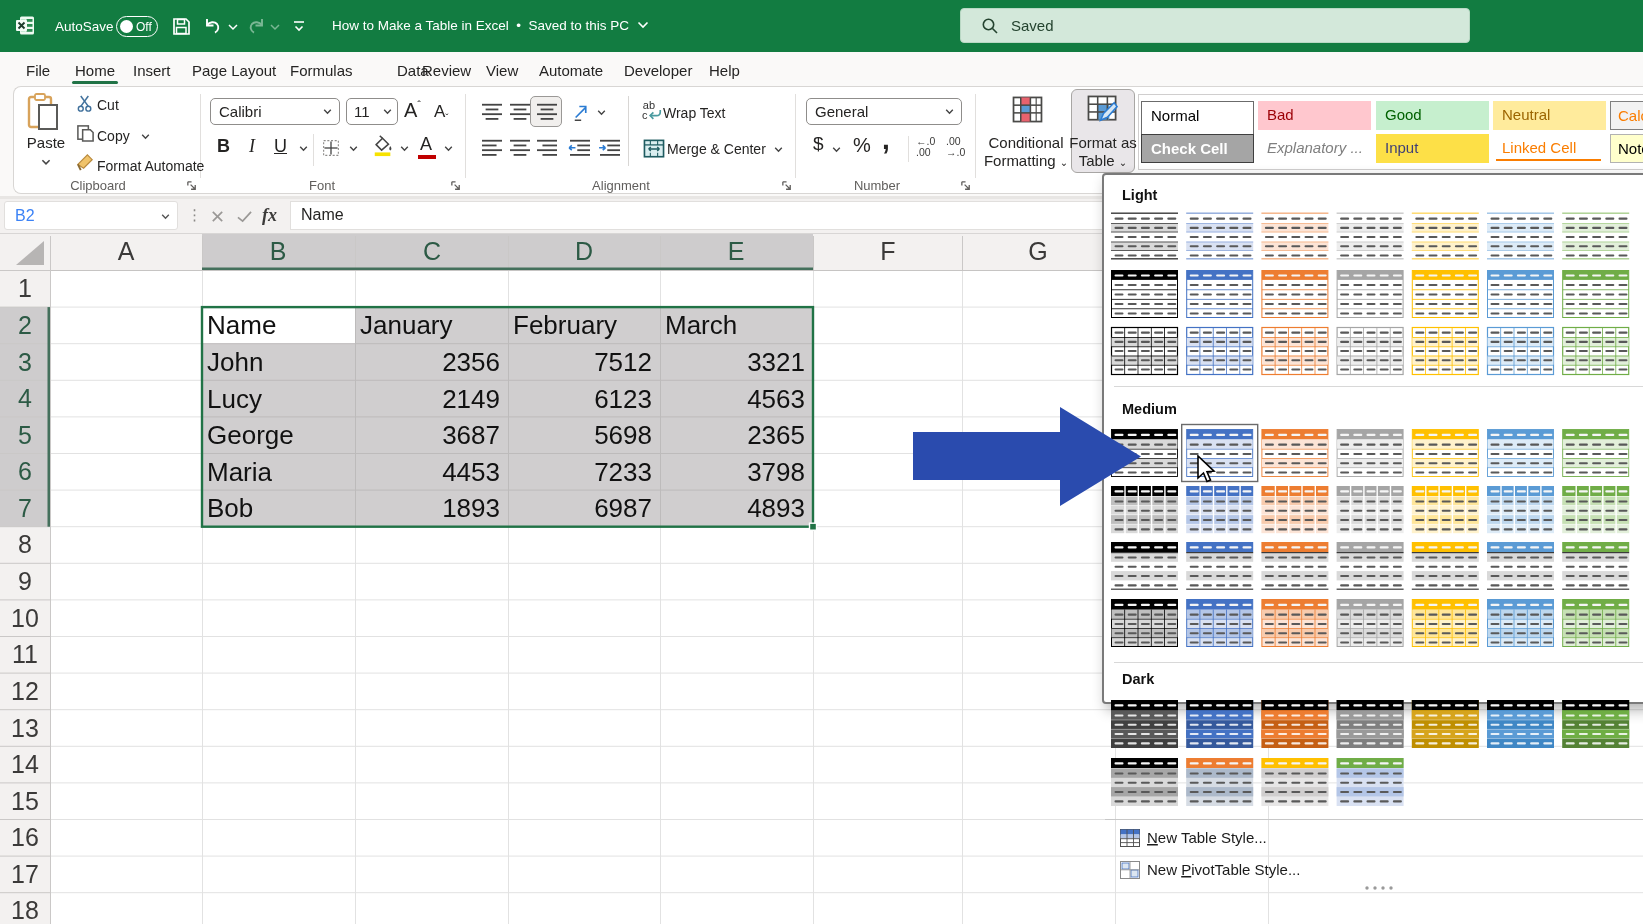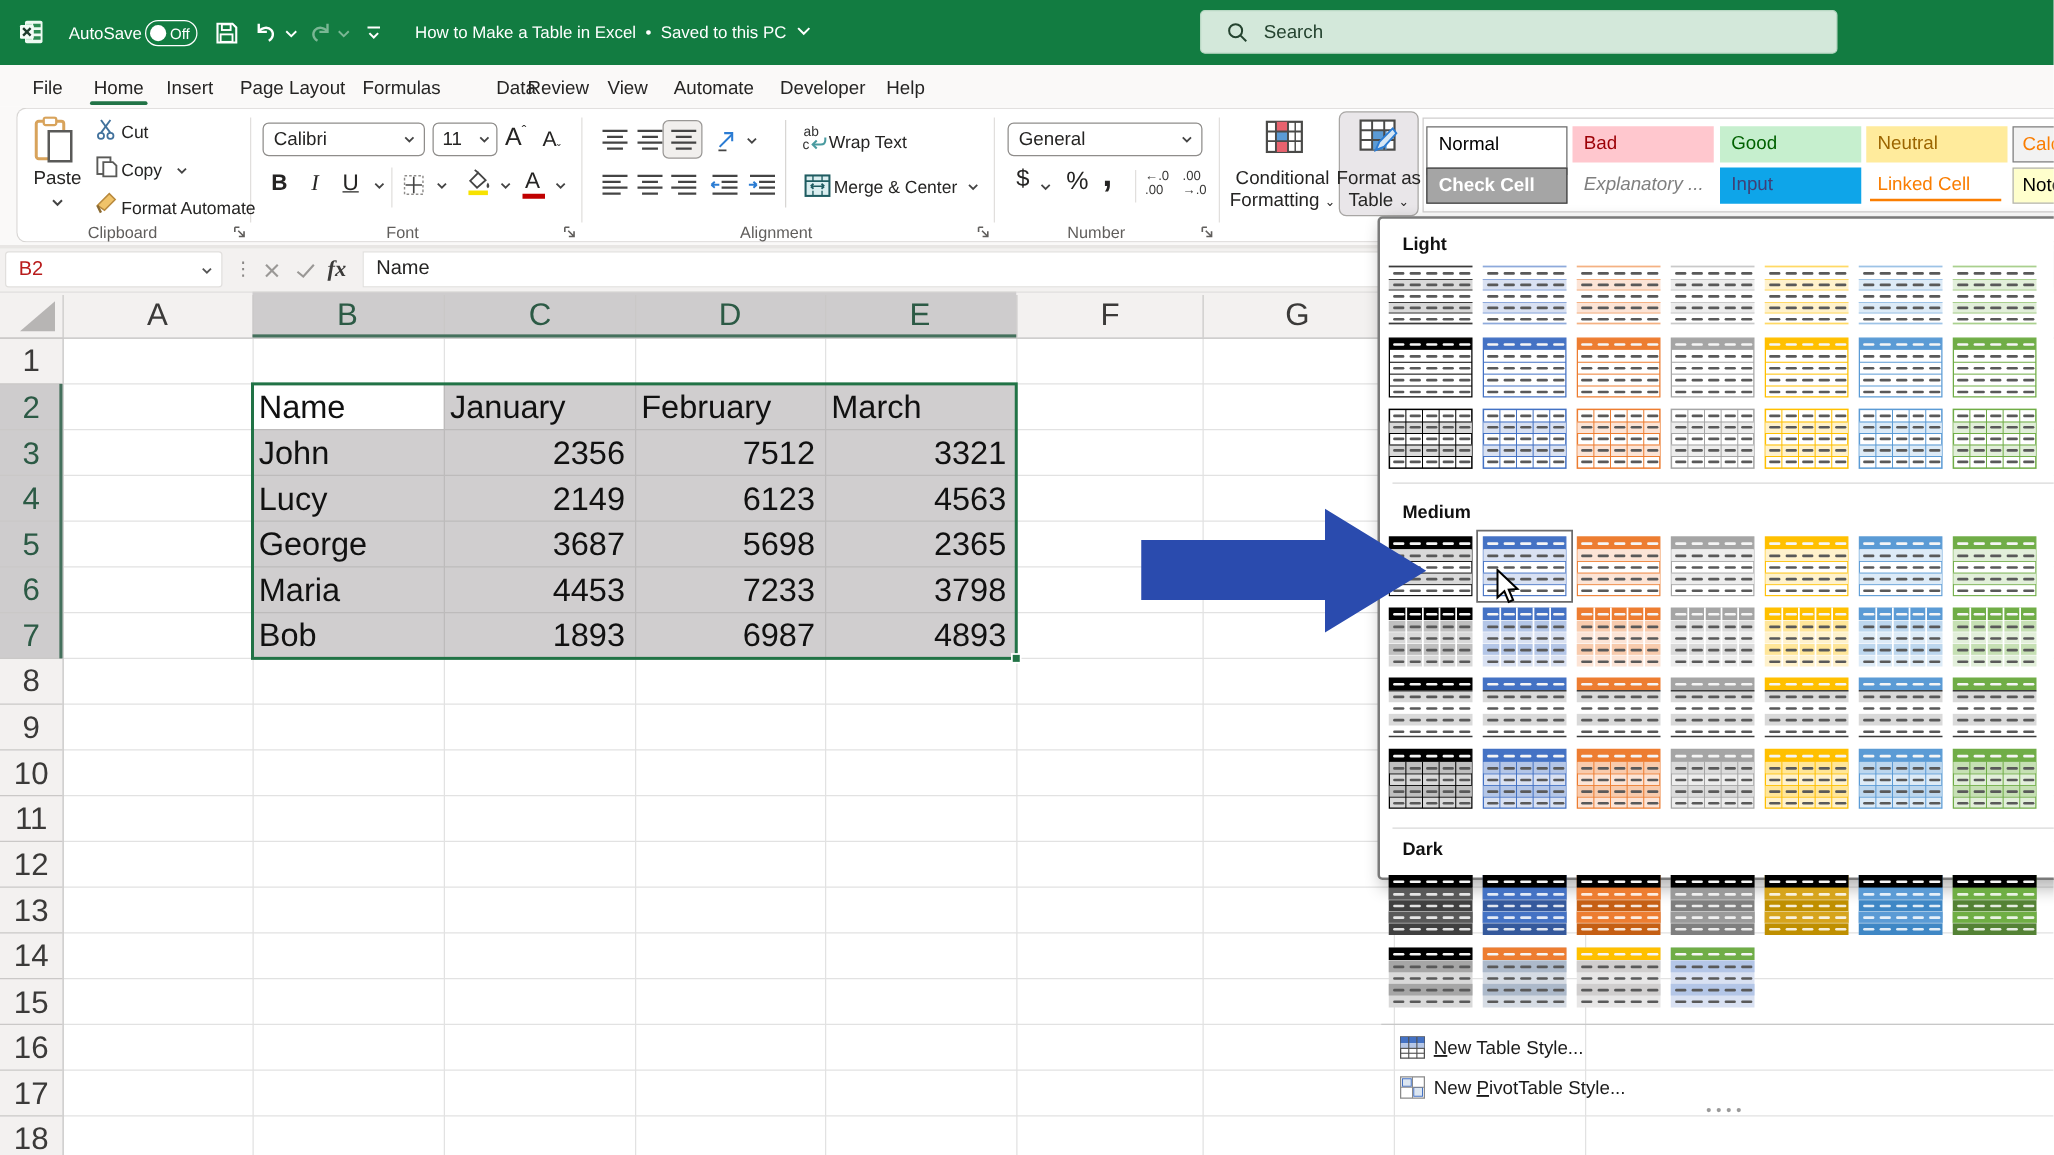--- a/index.html
+++ b/index.html
@@ -171,21 +171,21 @@
 <path d="M4.5 6.5 L8 10 L11.5 6.5" fill="none" stroke="#fff" stroke-width="1.6"></path>
 </svg>
 <div style="position:absolute;left:332px;top:18px;color:#fff;font-size:13.5px;white-space:nowrap">How to Make a Table in Excel &nbsp;•&nbsp; Saved to this PC<svg width="14" height="12" viewBox="0 0 14 12" style="margin-left:7px;vertical-align:-1px">
       <path d="M2.5 3.5 L7 8 L11.5 3.5" fill="none" stroke="#fff" stroke-width="1.6"></path>
     </svg></div>
 <div style="position:absolute;left:960px;top:8px;width:510px;height:35px;background:#d3e8da;border:1px solid #b9d8c4;border-radius:4px"></div>
 <svg width="18" height="18" viewBox="0 0 18 18" style="position:absolute;left:981px;top:17px">
 <circle cx="7.5" cy="7.5" r="5.2" fill="none" stroke="#24432f" stroke-width="1.6"></circle>
 <line x1="11.5" y1="11.5" x2="16" y2="16" stroke="#24432f" stroke-width="1.6"></line>
 </svg>
-<div style="position:absolute;left:1011px;top:17px;color:#24432f;font-size:15px">Search</div>
+<div style="position:absolute;left:1011px;top:17px;color:#24432f;font-size:15px">Saved</div>
 <div style="position:absolute;left:0;top:52px;width:1643px;height:33px;background:#faf9f8"></div>
 <div style="position:absolute;left:26px;top:62px;color:#252423;font-size:15px;">File</div>
 <div style="position:absolute;left:75px;top:62px;color:#252423;font-size:15px;font-weight:normal;">Home</div>
 <div style="position:absolute;left:133px;top:62px;color:#252423;font-size:15px;">Insert</div>
 <div style="position:absolute;left:192px;top:62px;color:#252423;font-size:15px;">Page Layout</div>
 <div style="position:absolute;left:290px;top:62px;color:#252423;font-size:15px;">Formulas</div>
 <div style="position:absolute;left:370px;top:62px;color:#252423;font-size:15px;margin-left:27px;">Data</div>
 <div style="position:absolute;left:422px;top:62px;color:#252423;font-size:15px;">Review</div>
 <div style="position:absolute;left:486px;top:62px;color:#252423;font-size:15px;">View</div>
 <div style="position:absolute;left:539px;top:62px;color:#252423;font-size:15px;">Automate</div>
@@ -407,27 +407,27 @@
 </svg>
 <div style="position:absolute;left:1069px;top:134px;width:68px;text-align:center;color:#252423;font-size:15px;line-height:18px">Format as<br>Table <span style="font-size:10px">⌄</span></div>
 <div style="position:absolute;left:1138px;top:94px;width:520px;height:76px;background:#fff;border:1px solid #d0cece"></div>
 <div style="position:absolute;left:1141px;top:101px;width:113px;height:39px;background:#ffffff;border:1.6px solid #6b6b6b;box-sizing:border-box;color:#000000;font-size:15px;padding:5px 0 0 9px;white-space:nowrap;overflow:hidden">Normal</div>
 <div style="position:absolute;left:1258px;top:101px;width:113px;height:29px;background:#ffc7ce;box-sizing:border-box;color:#9c0006;font-size:15px;padding:5px 0 0 9px;white-space:nowrap;overflow:hidden">Bad</div>
 <div style="position:absolute;left:1376px;top:101px;width:113px;height:29px;background:#c6efce;box-sizing:border-box;color:#006100;font-size:15px;padding:5px 0 0 9px;white-space:nowrap;overflow:hidden">Good</div>
 <div style="position:absolute;left:1493px;top:101px;width:113px;height:29px;background:#ffeb9c;box-sizing:border-box;color:#9c6500;font-size:15px;padding:5px 0 0 9px;white-space:nowrap;overflow:hidden">Neutral</div>
 <div style="position:absolute;left:1610px;top:101px;width:113px;height:29px;background:#f2f2f2;border:1.6px solid #7f7f7f;box-sizing:border-box;color:#fa7d00;font-size:15px;padding:5px 0 0 7px;white-space:nowrap;overflow:hidden">Calcu</div>
 <div style="position:absolute;left:1141px;top:134px;width:113px;height:29px;background:#a5a5a5;border:1.6px solid #3f3f3f;box-sizing:border-box;color:#ffffff;font-size:15px;font-weight:bold;padding:5px 0 0 9px;white-space:nowrap;overflow:hidden">Check Cell</div>
 <div style="position:absolute;left:1258px;top:134px;width:113px;height:29px;background:#ffffff;box-sizing:border-box;color:#7f7f7f;font-size:15px;font-style:italic;padding:5px 0 0 9px;white-space:nowrap;overflow:hidden">Explanatory ...</div>
-<div style="position:absolute;left:1376px;top:134px;width:113px;height:29px;background:#0ea5e9;box-sizing:border-box;color:#3f3f76;font-size:15px;padding:5px 0 0 9px;white-space:nowrap;overflow:hidden">Input</div>
+<div style="position:absolute;left:1376px;top:134px;width:113px;height:29px;background:#fde047;box-sizing:border-box;color:#3f3f76;font-size:15px;padding:5px 0 0 9px;white-space:nowrap;overflow:hidden">Input</div>
 <div style="position:absolute;left:1493px;top:134px;width:113px;height:29px;background:#ffffff;box-sizing:border-box;color:#fa7d00;font-size:15px;padding:5px 0 0 9px;white-space:nowrap;overflow:hidden">Linked Cell</div>
 <div style="position:absolute;left:1610px;top:134px;width:113px;height:29px;background:#ffffcc;border:1.6px solid #b2b2b2;box-sizing:border-box;color:#000000;font-size:15px;padding:5px 0 0 7px;white-space:nowrap;overflow:hidden">Note</div>
 <div style="position:absolute;left:1496px;top:159px;width:105px;height:2px;background:#fa7d00"></div>
 <div style="position:absolute;left:0;top:199px;width:1643px;height:34px;background:#f3f1f0"></div>
 <div style="position:absolute;left:4px;top:201px;width:174px;height:29px;background:#fff;border:1px solid #e1dfdd;border-radius:3px"></div>
-<div style="position:absolute;left:15px;top:207px;color:#b91c1c;font-size:16px">B2</div>
+<div style="position:absolute;left:15px;top:207px;color:#3b82f6;font-size:16px">B2</div>
 <svg width="11" height="11" viewBox="0 0 10 10" style="position:absolute;left:160px;top:211px">
     <path d="M2 3.5 L5 6.5 L8 3.5" fill="none" stroke="#555" stroke-width="1.3"></path>
   </svg>
 <div style="position:absolute;left:187px;top:206px;color:#8a8886;font-size:15px">⋮</div>
 <svg width="15" height="15" viewBox="0 0 16 16" style="position:absolute;left:210px;top:209px">
 <line x1="3" y1="3" x2="13" y2="13" stroke="#9a9896" stroke-width="1.8"></line>
     <line x1="13" y1="3" x2="3" y2="13" stroke="#9a9896" stroke-width="1.8"></line>
   </svg>
 <svg width="17" height="15" viewBox="0 0 18 16" style="position:absolute;left:236px;top:209px">
 <path d="M2 9 L7 13 L16 3" fill="none" stroke="#9a9896" stroke-width="1.8"></path>

